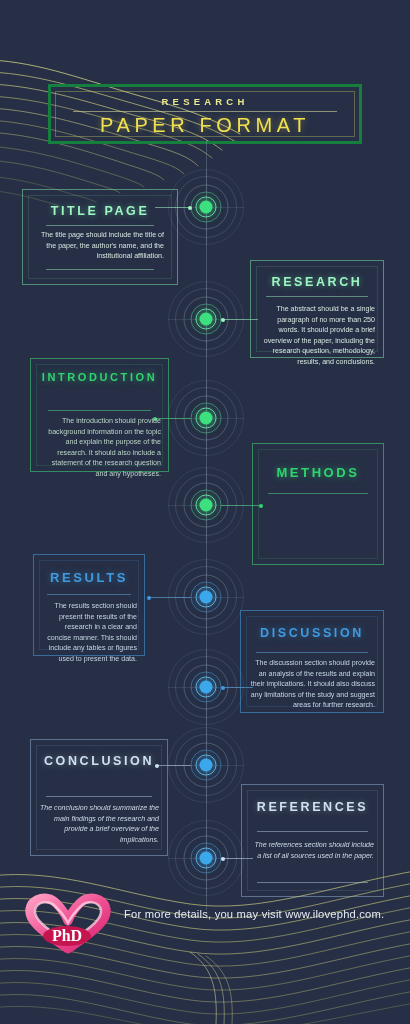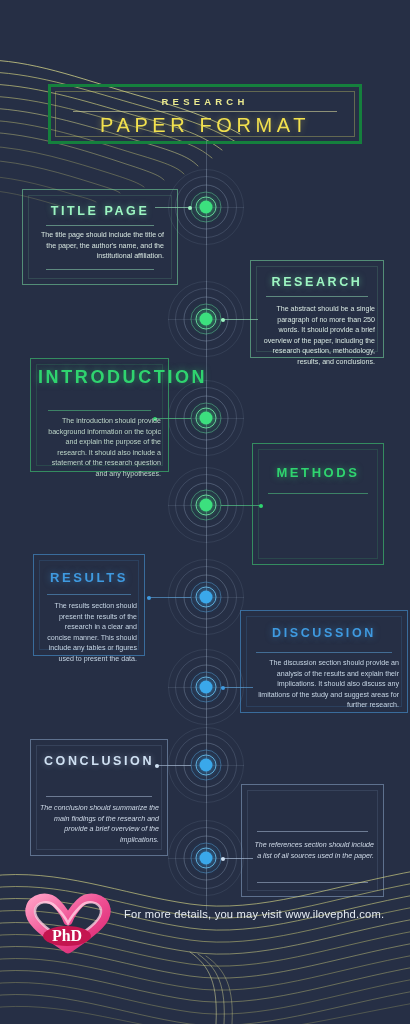--- a/index.html
+++ b/index.html
@@ -266,59 +266,60 @@
     <div class="frame"></div>
     <div class="frame2"></div>
     <h3 style="top:15px;font-size:12.5px;">RESEARCH</h3>
     <div class="rule" style="top:36px;left:16px;right:16px;"></div>
     <p style="top:44px;left:9px;right:9px;">The abstract should be a single paragraph of no more than 250 words. It should provide a brief overview of the paper, including the research question, methodology, results, and conclusions.</p>
   </div>
 
   <div class="card t-green2" style="left:30px;top:358px;width:139px;height:114px;">
     <div class="frame"></div>
     <div class="frame2"></div>
-    <h3 style="top:12px;font-size:18px;line-height:15px;left:8px;right:8px;text-align:center;">INTRODUCTION</h3>
+    <h3 style="top:12px;font-size:11px;line-height:15px;left:8px;right:8px;text-align:center;">INTRODUCTION</h3>
     <div class="rule" style="top:52px;left:18px;right:18px;"></div>
     <p style="top:58px;left:8px;right:8px;">The introduction should provide background information on the topic and explain the purpose of the research. It should also include a statement of the research question and any hypotheses.</p>
   </div>
 
   <div class="card t-green2" style="left:252px;top:443px;width:132px;height:122px;">
     <div class="frame"></div>
     <div class="frame2"></div>
     <h3 style="top:22px;font-size:13px;">METHODS</h3>
     <div class="rule" style="top:50px;left:16px;right:16px;"></div>
   </div>
 
   <div class="card t-blue" style="left:33px;top:554px;width:112px;height:102px;">
     <div class="frame"></div>
     <div class="frame2"></div>
     <h3 style="top:16px;font-size:13px;">RESULTS</h3>
     <div class="rule" style="top:40px;left:14px;right:14px;"></div>
     <p style="top:47px;left:8px;right:8px;">The results section should present the results of the research in a clear and concise manner. This should include any tables or figures used to present the data.</p>
   </div>
 
-  <div class="card t-blue" style="left:240px;top:610px;width:168px;height:103px;">
+  <div class="card t-blue" style="left:240px;top:610px;width:144px;height:103px;">
     <div class="frame"></div>
     <div class="frame2"></div>
     <h3 style="top:16px;font-size:12.5px;">DISCUSSION</h3>
     <div class="rule" style="top:42px;left:16px;right:16px;"></div>
     <p style="top:48px;left:9px;right:9px;">The discussion section should provide an analysis of the results and explain their implications. It should also discuss any limitations of the study and suggest areas for further research.</p>
   </div>
 
   <div class="card t-ltblue" style="left:30px;top:739px;width:138px;height:117px;">
     <div class="frame"></div>
     <div class="frame2"></div>
     <h3 style="top:15px;font-size:12.5px;">CONCLUSION</h3>
     <div class="rule" style="top:57px;left:16px;right:16px;"></div>
     <p style="top:64px;left:9px;right:9px;">The conclusion should summarize the main findings of the research and provide a brief overview of the implications.</p>
   </div>
 
   <div class="card t-ltblue" style="left:241px;top:784px;width:143px;height:113px;">
     <div class="frame"></div>
     <div class="frame2"></div>
+    <h3 style="top:16px;font-size:12.5px;">REFERENCES</h3>
     <div class="rule" style="top:47px;left:16px;right:16px;"></div>
     <p style="top:56px;left:10px;right:10px;">The references section should include a list of all sources used in the paper.</p>
     <div class="rule-b" style="top:98px;left:16px;right:16px;"></div>
   </div>
 
   <svg class="waves bottom" viewBox="0 0 410 190" preserveAspectRatio="none">
     <g fill="none" stroke-width="1" stroke-linecap="round">
       <path d="M-10,42 C60,34 120,60 190,70 C260,80 330,52 420,36" stroke="#d6d684" opacity=".65"></path>
       <path d="M-10,54 C60,46 120,72 190,82 C260,92 330,64 420,48" stroke="#c8c87a" opacity=".62"></path>
       <path d="M-10,66 C60,58 120,84 190,94 C260,104 330,76 420,60" stroke="#d2d280" opacity=".6"></path>

